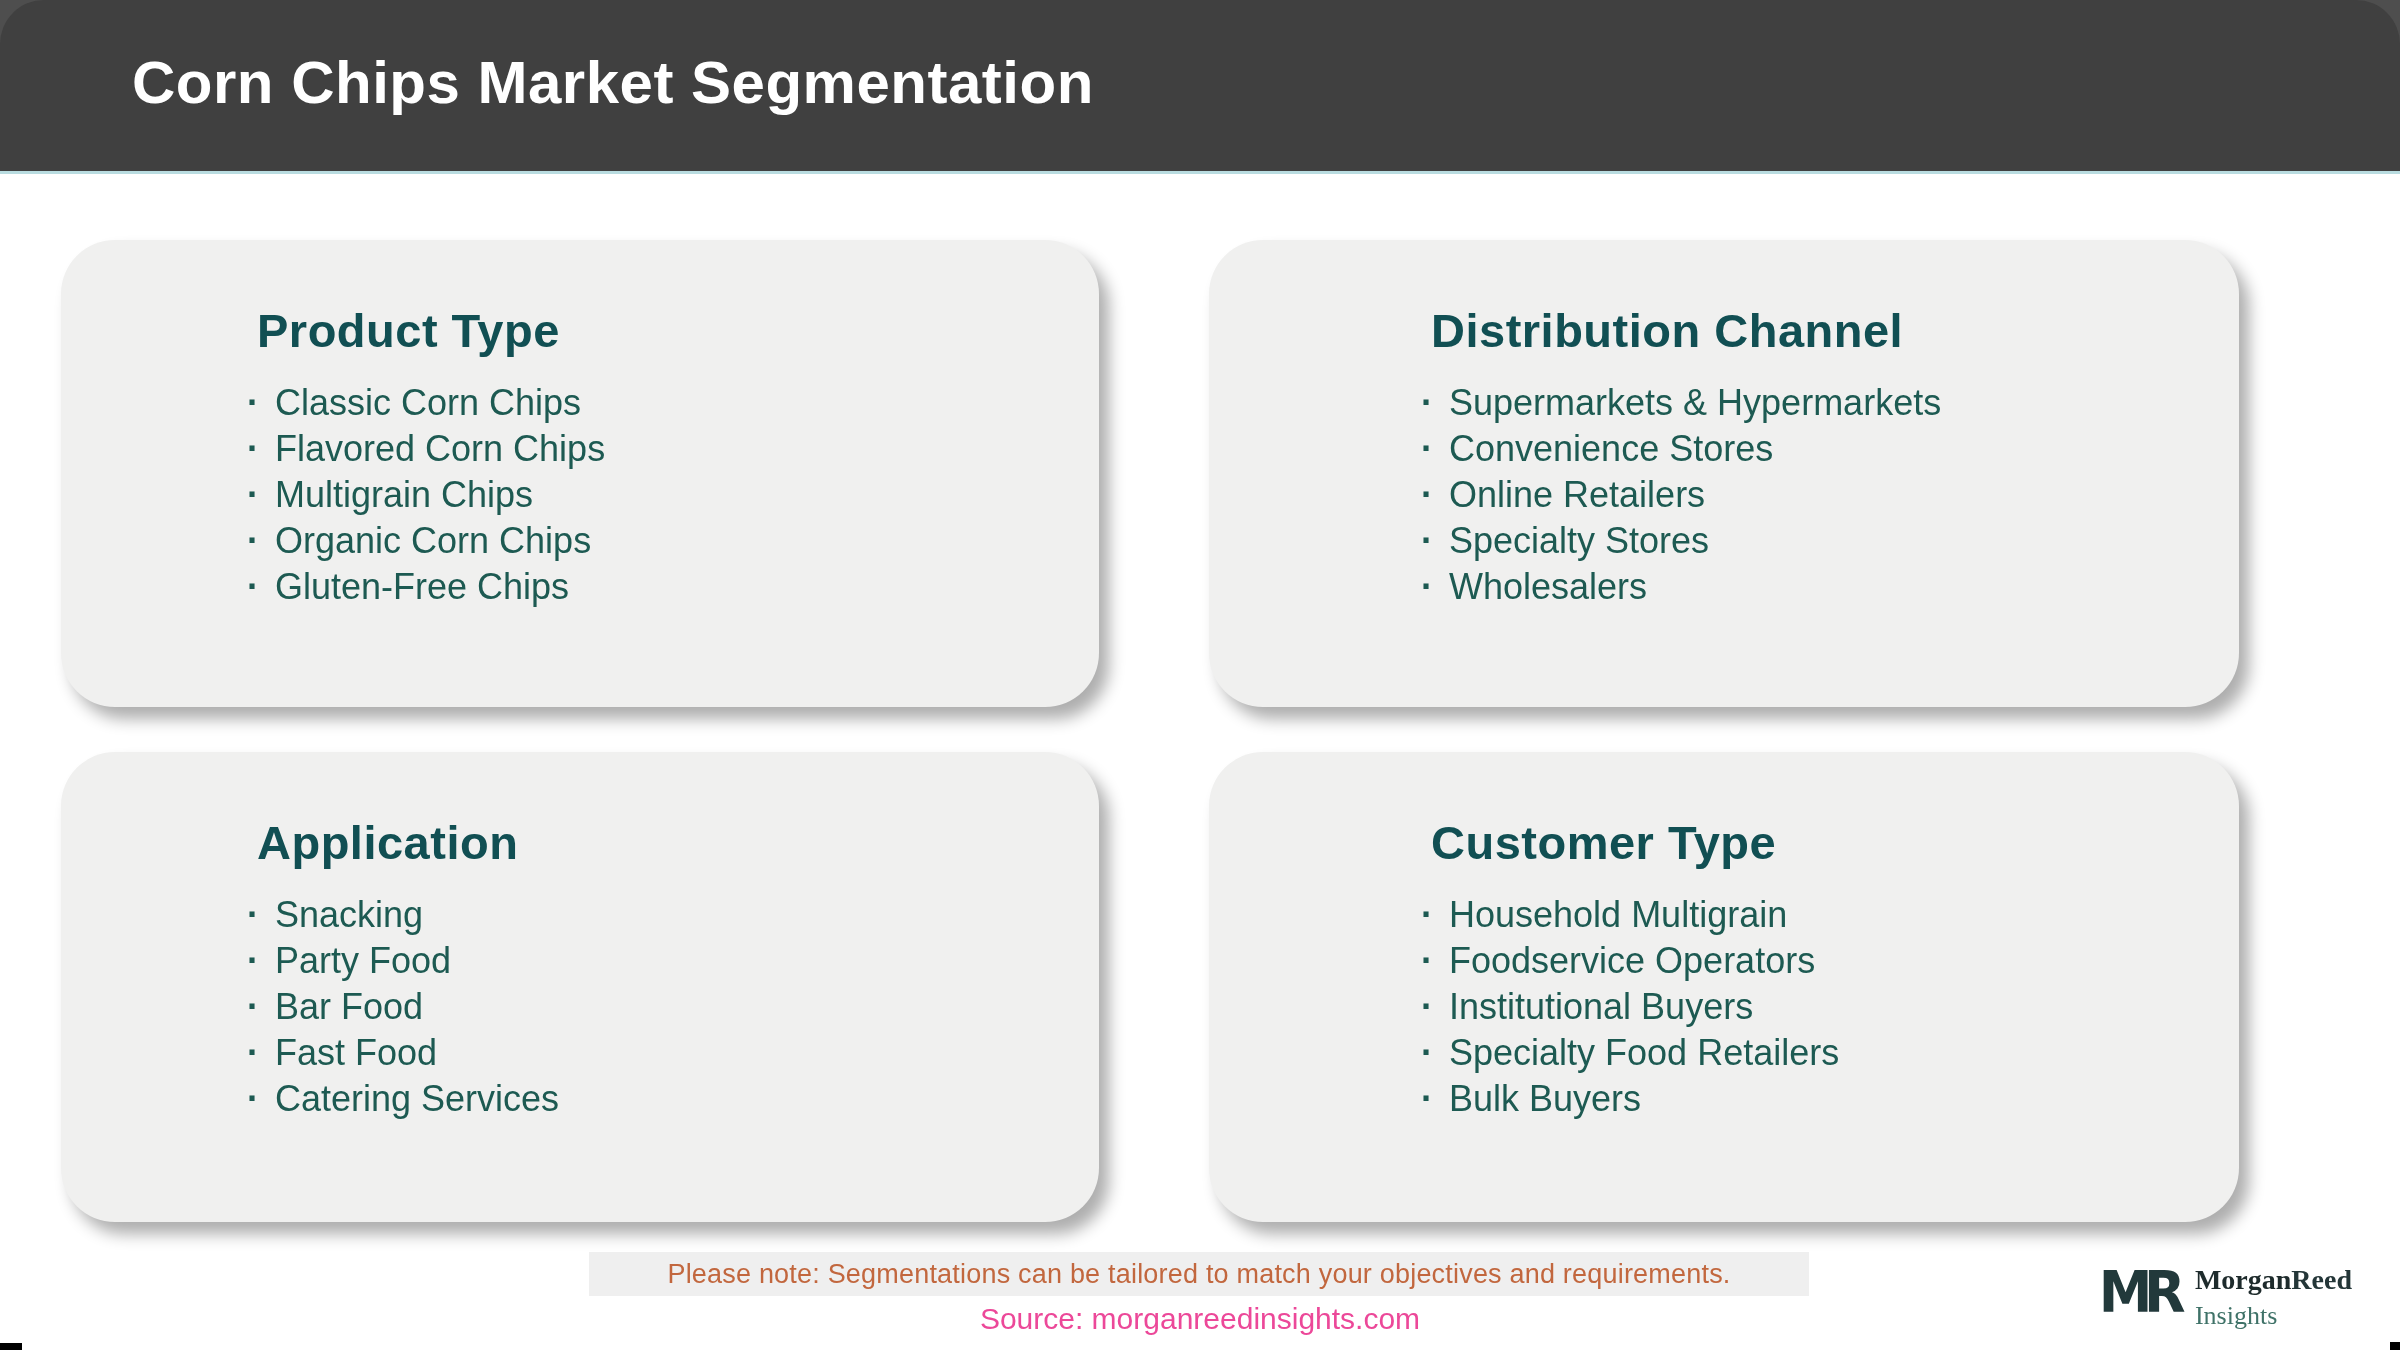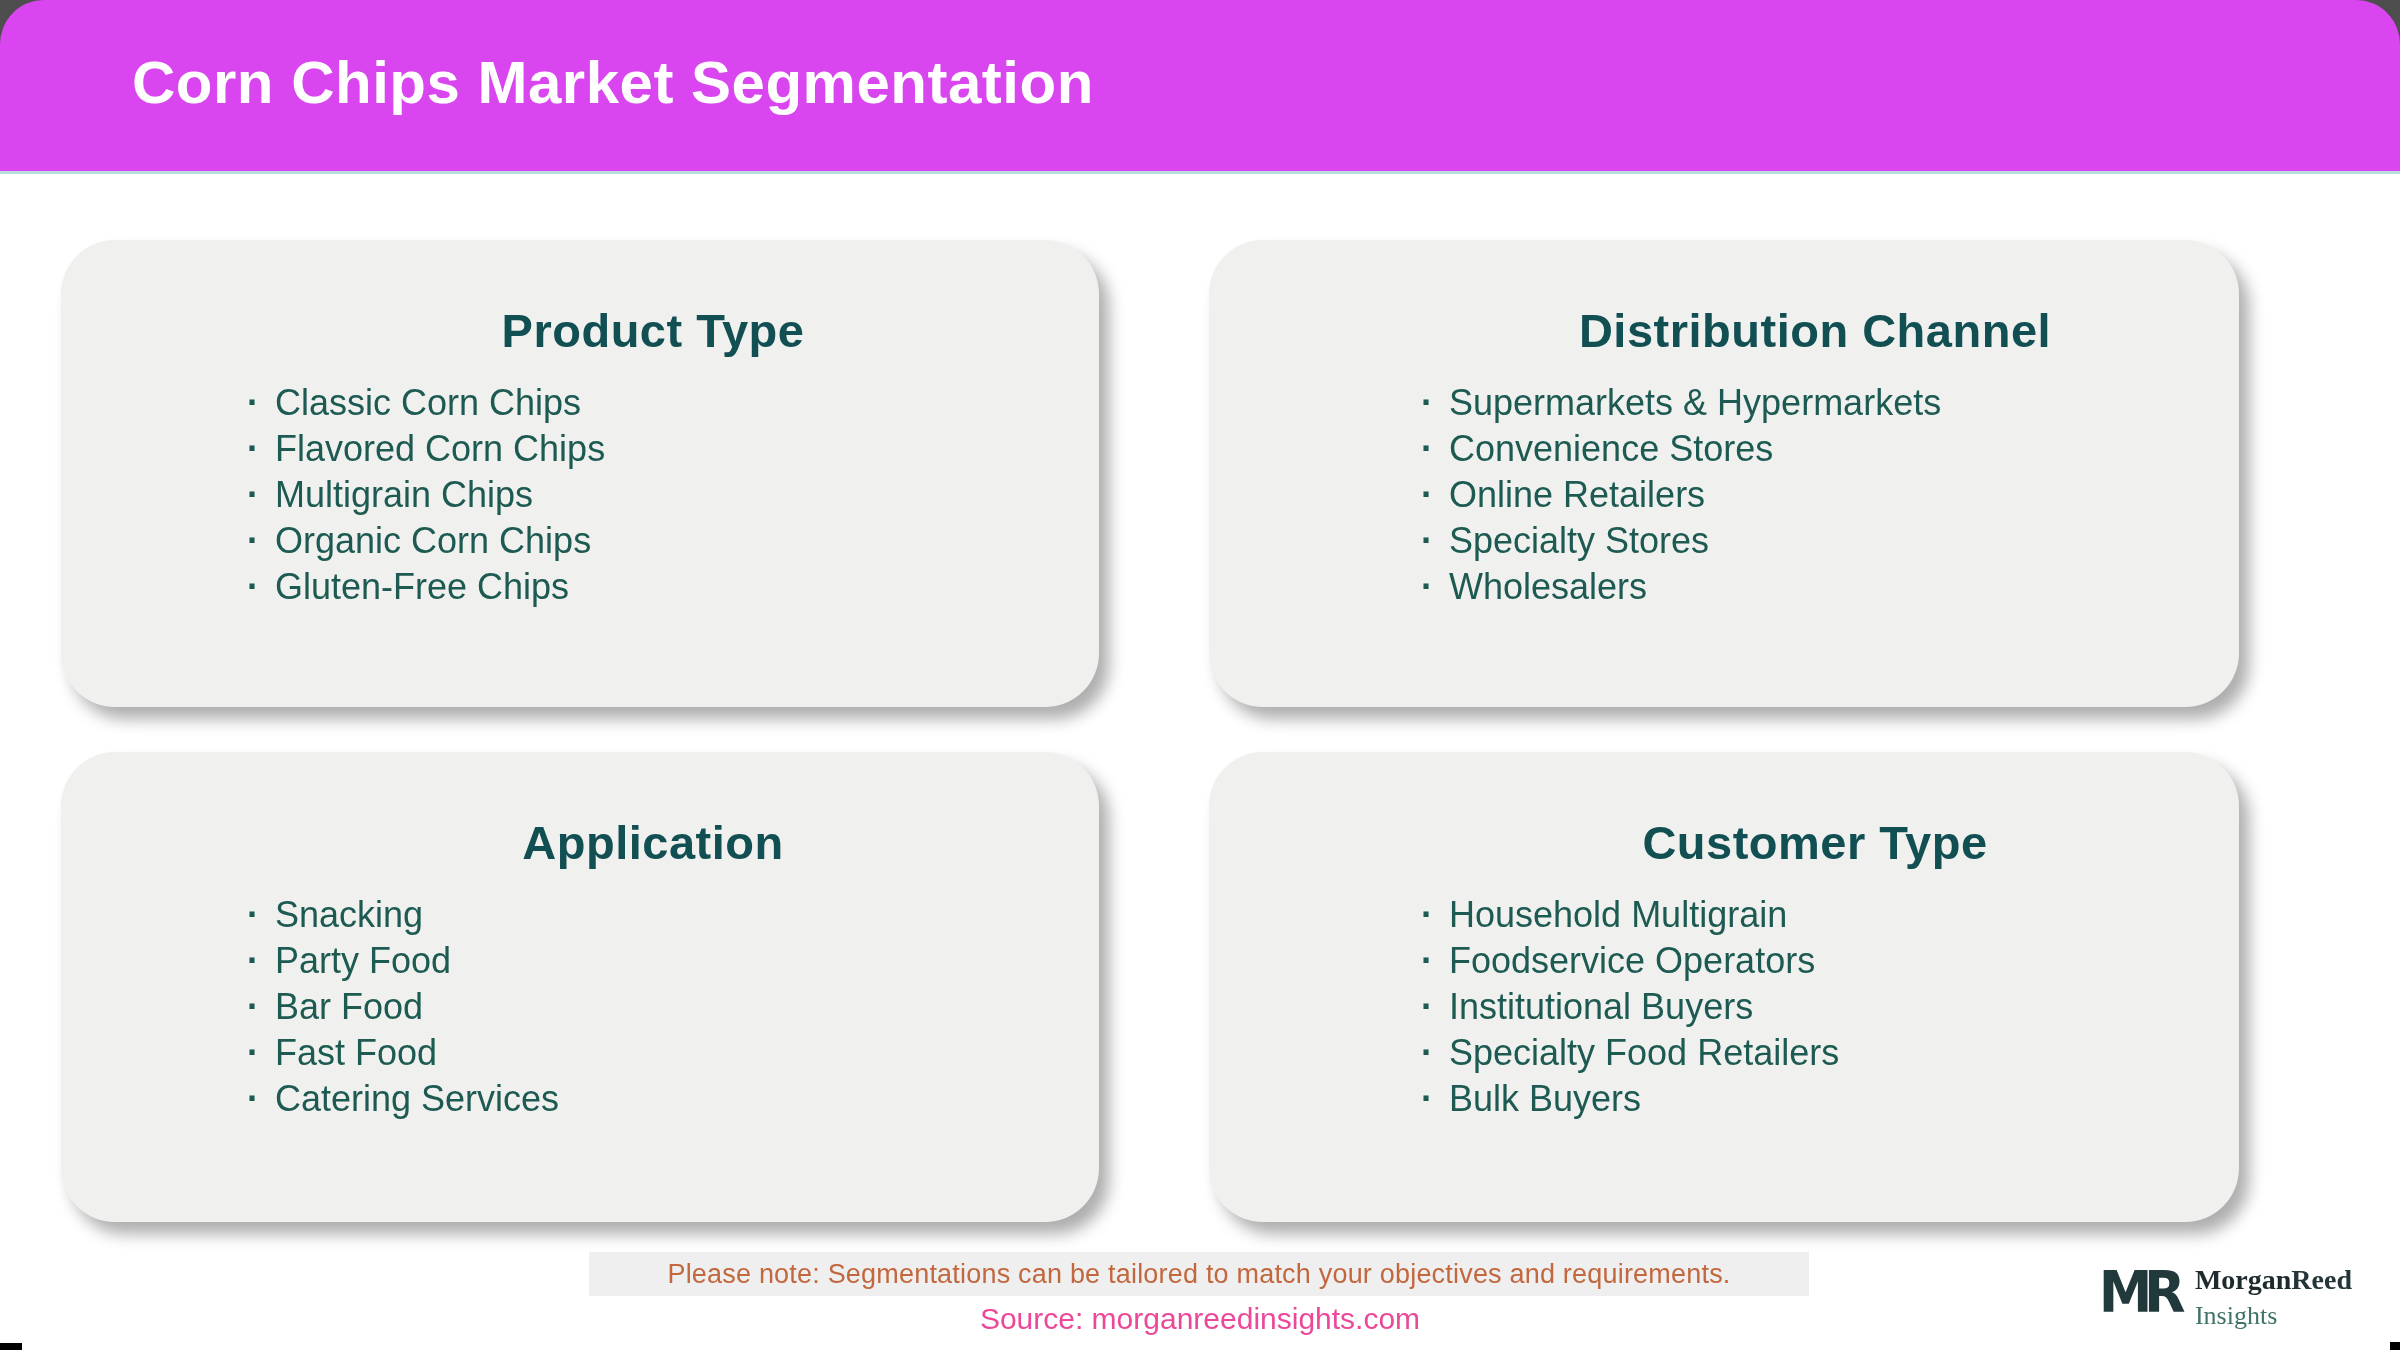--- a/index.html
+++ b/index.html
@@ -10,21 +10,21 @@
     overflow:hidden;
     font-family:"Liberation Sans",sans-serif;
   }
   
   .corner-bg{
     position:absolute;top:0;left:0;right:0;height:90px;
     background:#4e4e4e;z-index:0;
   }
   .header{
     position:absolute;top:0;left:0;right:0;height:171px;
-    background:#d946ef;
+    background:#404040;
     border-radius:44px 44px 0 0;
     border-bottom:3px solid #b9dce0;
     display:flex;align-items:center;
     z-index:1;
   }
   .header h1{
     margin:0 0 6px 132px;
     font-size:60px;font-weight:bold;color:#ffffff;
     letter-spacing:0.5px;
   }
@@ -36,21 +36,21 @@
     box-sizing:border-box;
     z-index:1;
   }
   .card-1{left:61px;top:240px;width:1038px;height:467px;padding:62px 50px 0 196px;}
   .card-2{left:1209px;top:240px;width:1030px;height:467px;padding:62px 40px 0 222px;}
   .card-3{left:61px;top:752px;width:1038px;height:470px;padding:62px 50px 0 196px;}
   .card-4{left:1209px;top:752px;width:1030px;height:470px;padding:62px 40px 0 222px;}
   .card h2{
     margin:0 0 20px 0;
     font-size:47px;line-height:58px;font-weight:bold;
-    color:#114f53;letter-spacing:0.5px;text-align:center;
+    color:#114f53;letter-spacing:0.5px;
   }
   .card ul{margin:0 0 0 -10px;padding:0;list-style:none;}
   .card li{
     display:flex;align-items:baseline;
     font-size:36px;line-height:46px;color:#1d5a52;
   }
   .card li .dot{
     flex:0 0 auto;margin-right:16px;font-weight:bold;
   }
   .note{

